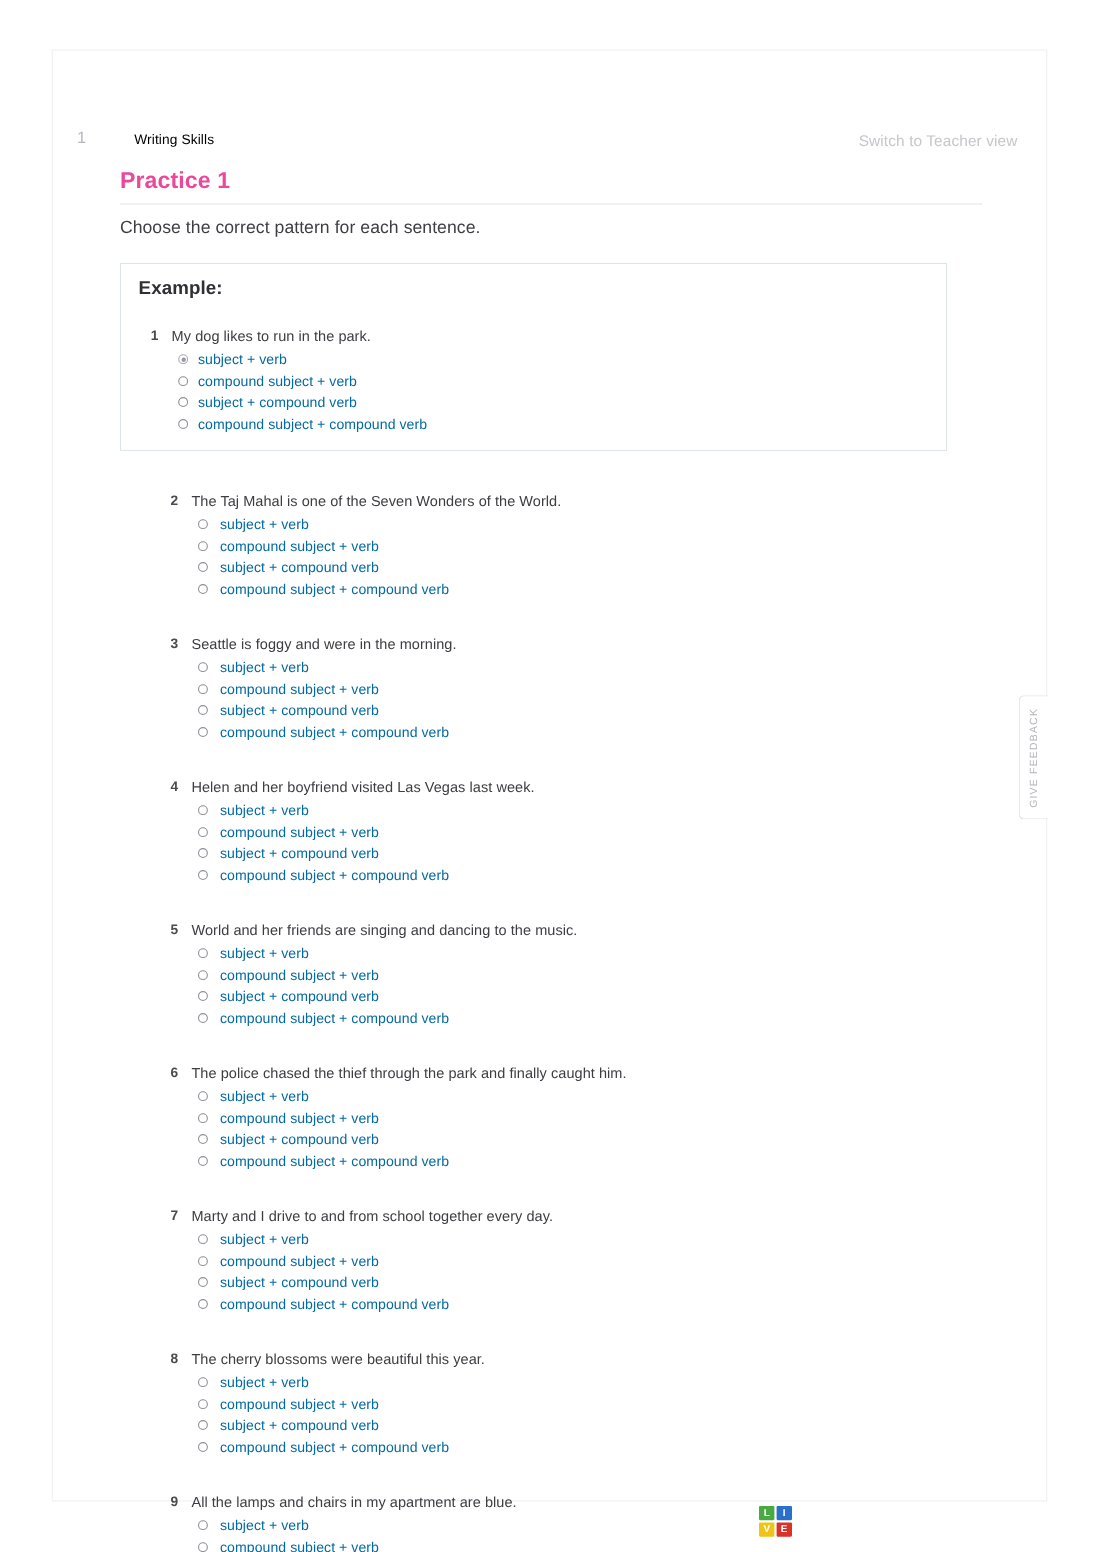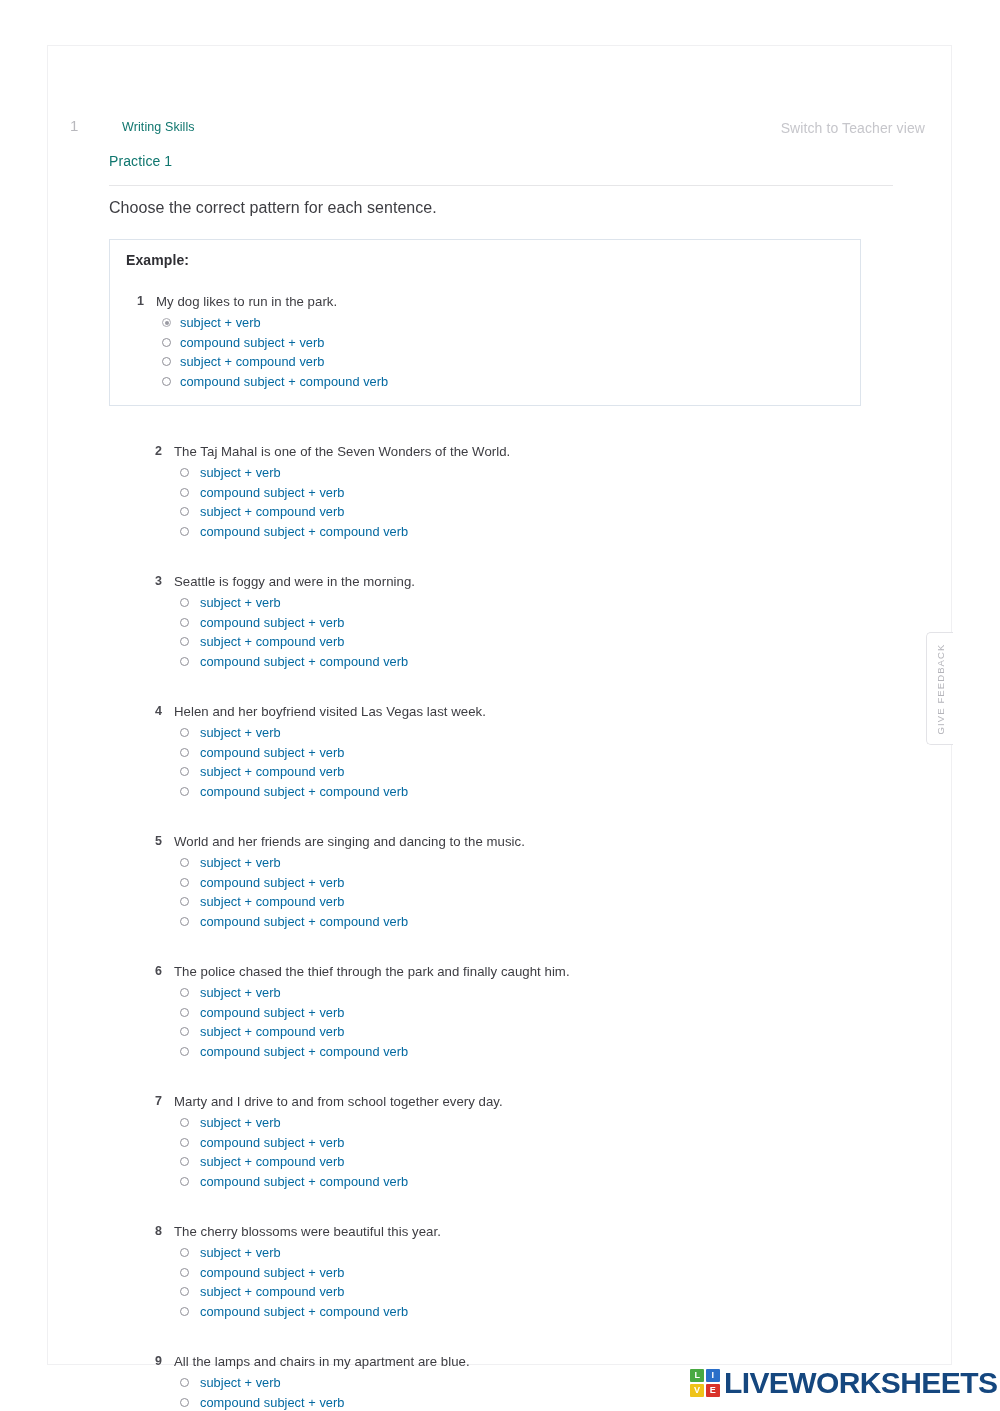--- a/index.html
+++ b/index.html
@@ -43,43 +43,43 @@
     font-size: 15px;
     color: #b8b8bd;
     font-weight: 400;
     line-height: 20px;
   }
   .sheet-label {
     position: absolute;
     left: 74px;
     top: 1px;
     font-size: 12.5px;
-    color: #0f766e;
+    color: #000000;
     line-height: 20px;
     letter-spacing: .1px;
   }
   .teacher-view-link {
     position: absolute;
     right: 26px;
     top: 2px;
     font-size: 14px;
     color: #c6c6cb;
     line-height: 20px;
     cursor: pointer;
     letter-spacing: .1px;
   }
 
   
   .practice-title {
     position: absolute;
     left: 61px;
     top: 107px;
-    font-size: 14px;
-    font-weight: normal;
-    color: #0f766e;
+    font-size: 21px;
+    font-weight: bold;
+    color: #ec4899;
     letter-spacing: .1px;
   }
   .title-rule {
     position: absolute;
     left: 61px;
     top: 139px;
     width: 784px;
     height: 1px;
     background: #e6e6e8;
   }
@@ -105,21 +105,21 @@
   
   .example-box {
     margin: 0 0 0 61px;
     width: 752px;
     box-sizing: border-box;
     border: 1px solid #dde4ec;
     background: #ffffff;
     padding: 12px 16px 14px 16px;
   }
   .example-heading {
-    font-size: 14px;
+    font-size: 17px;
     font-weight: bold;
     color: #2f2f34;
     margin-bottom: 7px;
     letter-spacing: .1px;
   }
 
   
   .question {
     position: relative;
     padding-left: 0;
@@ -416,14 +416,13 @@
   <span>GIVE FEEDBACK</span>
 </div>
 
 <div class="footer-logo">
   <div class="logo-mark" id="logo-mark">
       <div class="logo-cell" style="background: rgb(73, 169, 66);">L</div>
       <div class="logo-cell" style="background: rgb(42, 111, 201);">I</div>
       <div class="logo-cell" style="background: rgb(239, 195, 25);">V</div>
       <div class="logo-cell" style="background: rgb(217, 50, 42);">E</div>
     </div>
-  <div class="logo-word">LIVEWORKSHEETS</div>
 </div>
 
 </body></html>

